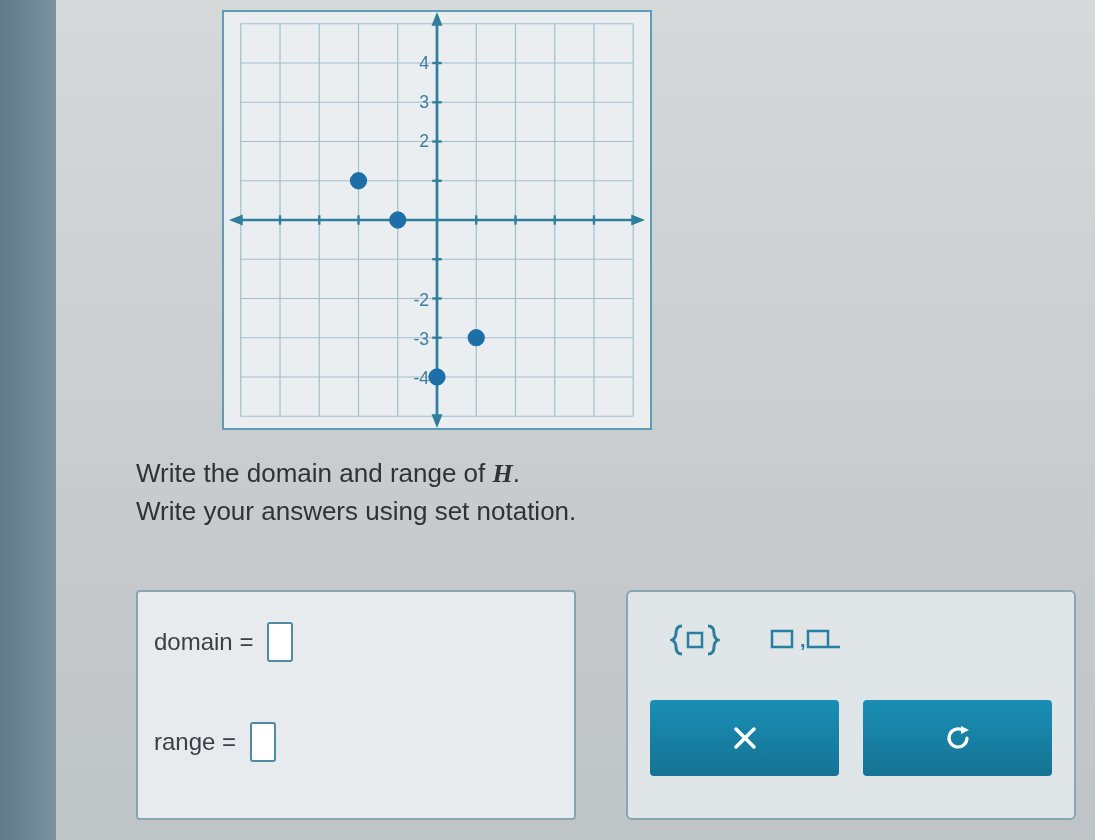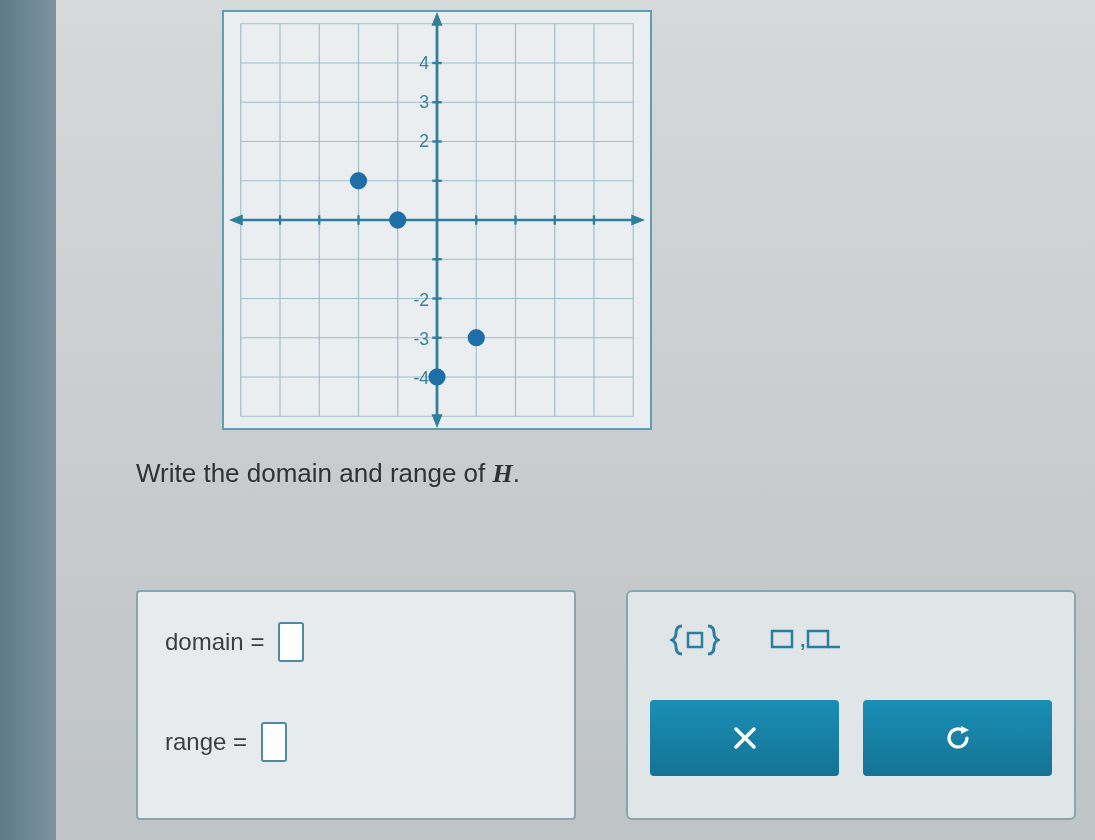--- a/index.html
+++ b/index.html
@@ -29,21 +29,21 @@
   svg.grid{display:block}
   .question{
     position:absolute;left:80px;top:455px;
     font-size:26px;color:#2e3335;line-height:1.45;font-weight:500;
   }
   .question .ital{font-family:"Times New Roman",serif;font-style:italic;font-weight:600;}
   .answer-card{
     position:absolute;left:80px;top:590px;width:440px;height:230px;
     border:2px solid #88a6b0;border-radius:4px;
     background:#e7ebed;
-    padding:30px 27px;
+    padding:30px 16px;
   }
   .ans-row{display:flex;align-items:center;gap:14px;margin-bottom:60px;font-size:24px;color:#3a4043}
   .ans-row:last-child{margin-bottom:4px}
   .input-slot{
     width:26px;height:40px;border:2px solid #4f8aa0;border-radius:3px;
     background:#fff;
   }
   .tool-card{
     position:absolute;left:570px;top:590px;width:450px;height:230px;
     border:2px solid #88a6b0;border-radius:6px;
@@ -139,20 +139,21 @@
         <circle cx="-2" cy="-1" r="0.22"></circle>
         <circle cx="-1" cy="0" r="0.22"></circle>
         <circle cx="0" cy="4" r="0.22"></circle>
         <circle cx="1" cy="3" r="0.22"></circle>
       </g>
     </svg>
   </div>
 
   <div class="question">
     <span>Write the domain and range of </span><span class="ital">H</span><span>.</span><br>
+    <span>Write your answers using set notation.</span>
   </div>
 
   <div class="answer-card">
     <div class="ans-row">
       <span>domain =</span>
       <span class="input-slot"></span>
     </div>
     <div class="ans-row">
       <span>range =</span>
       <span class="input-slot"></span>

